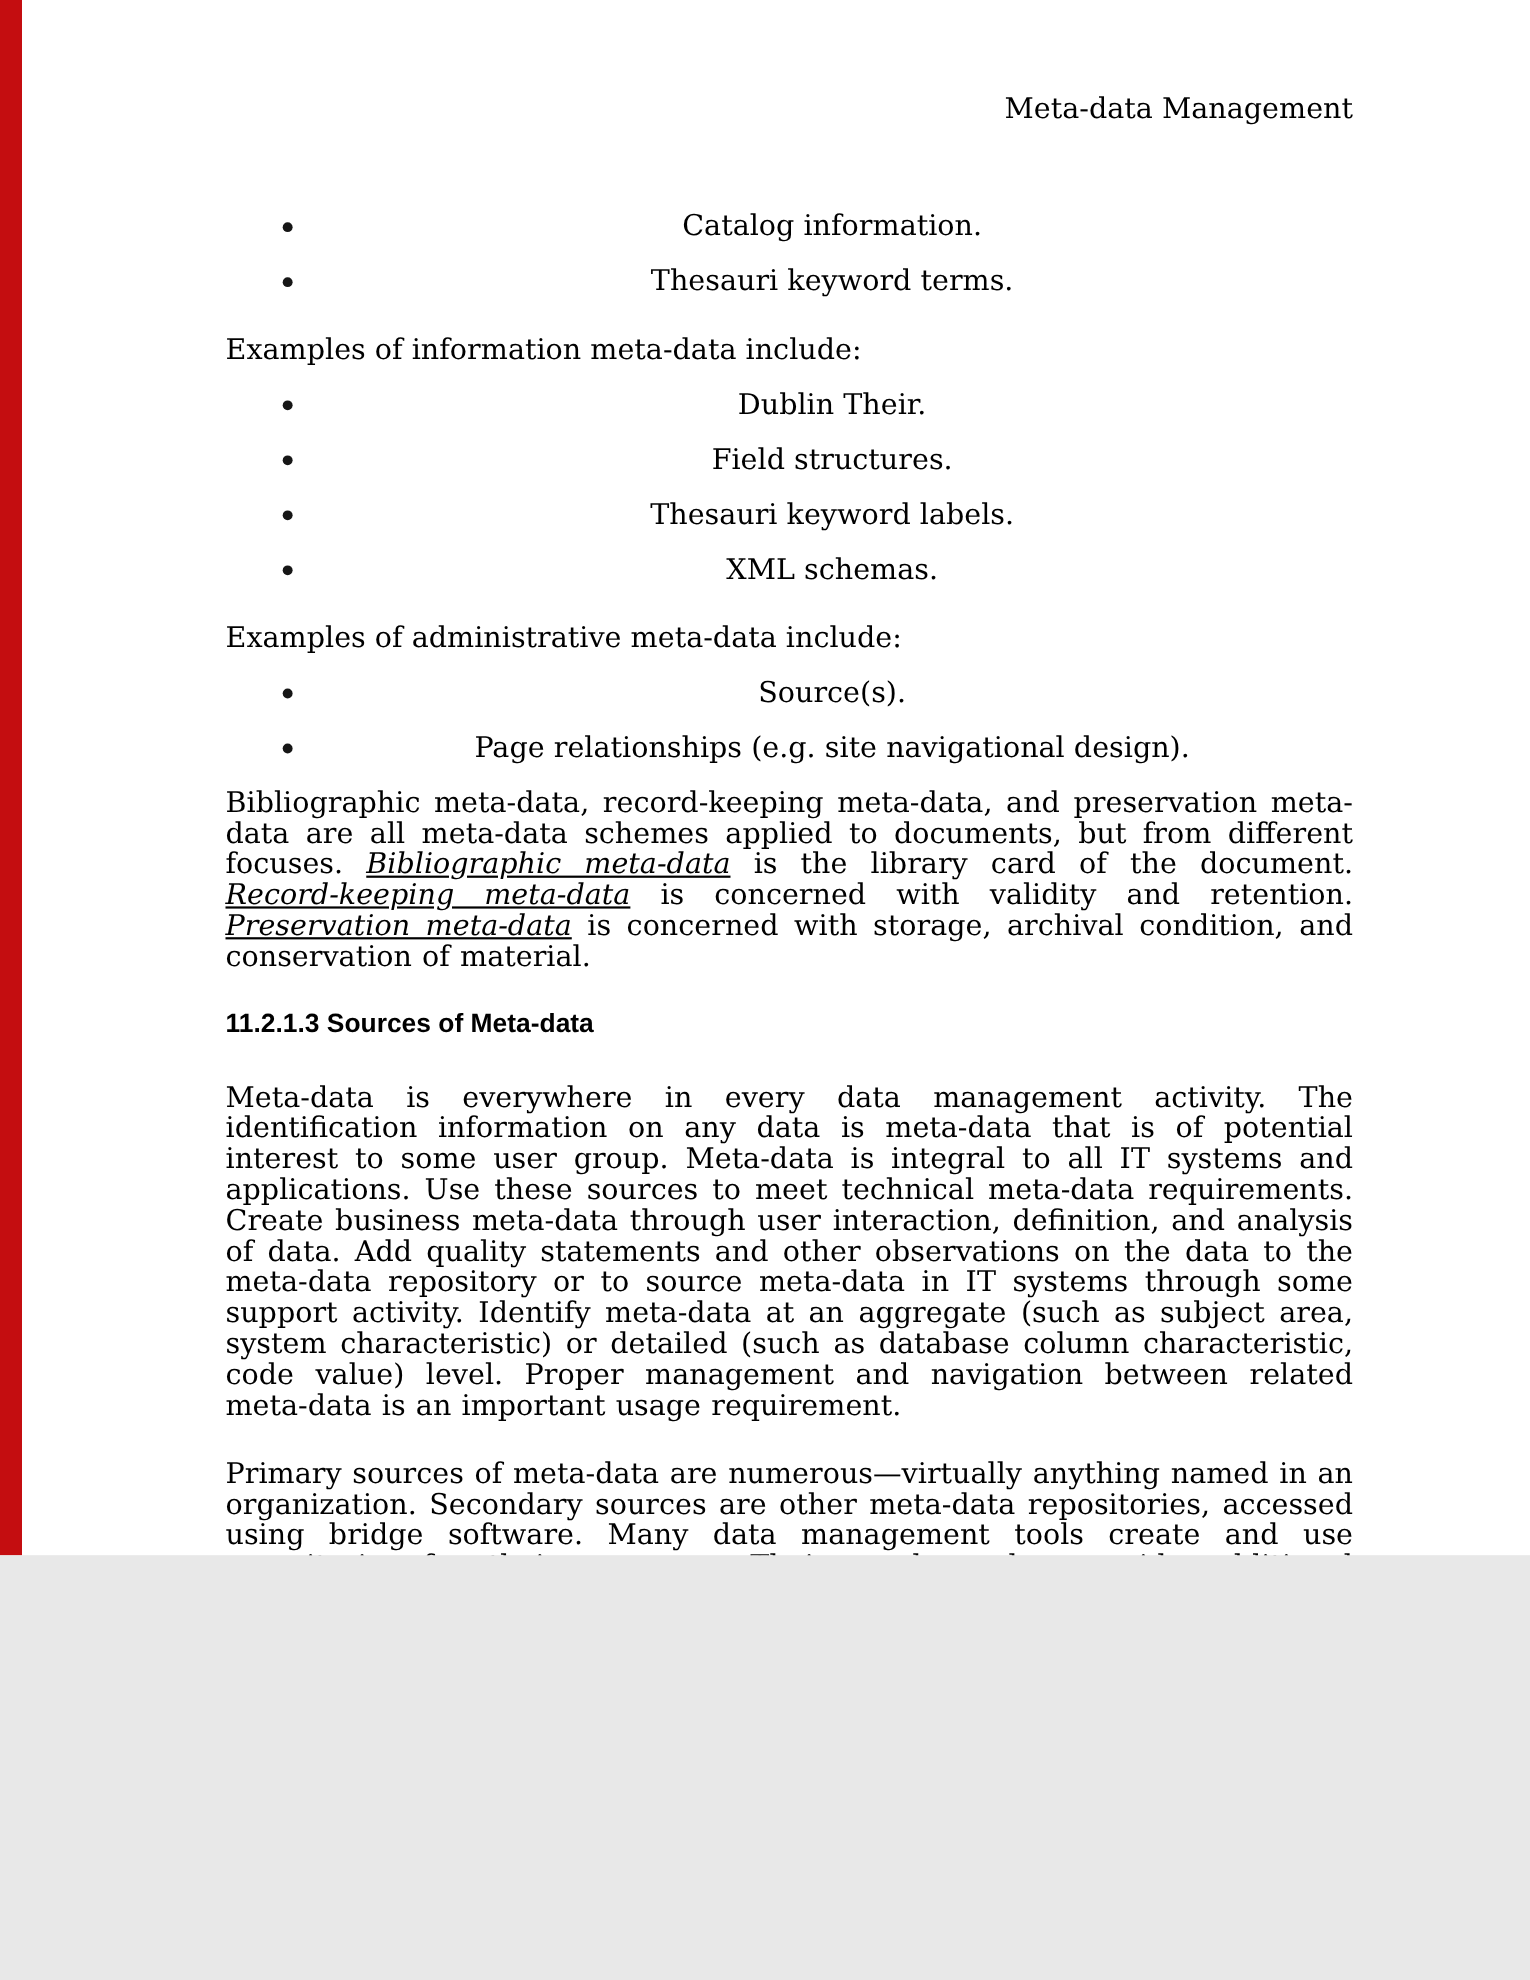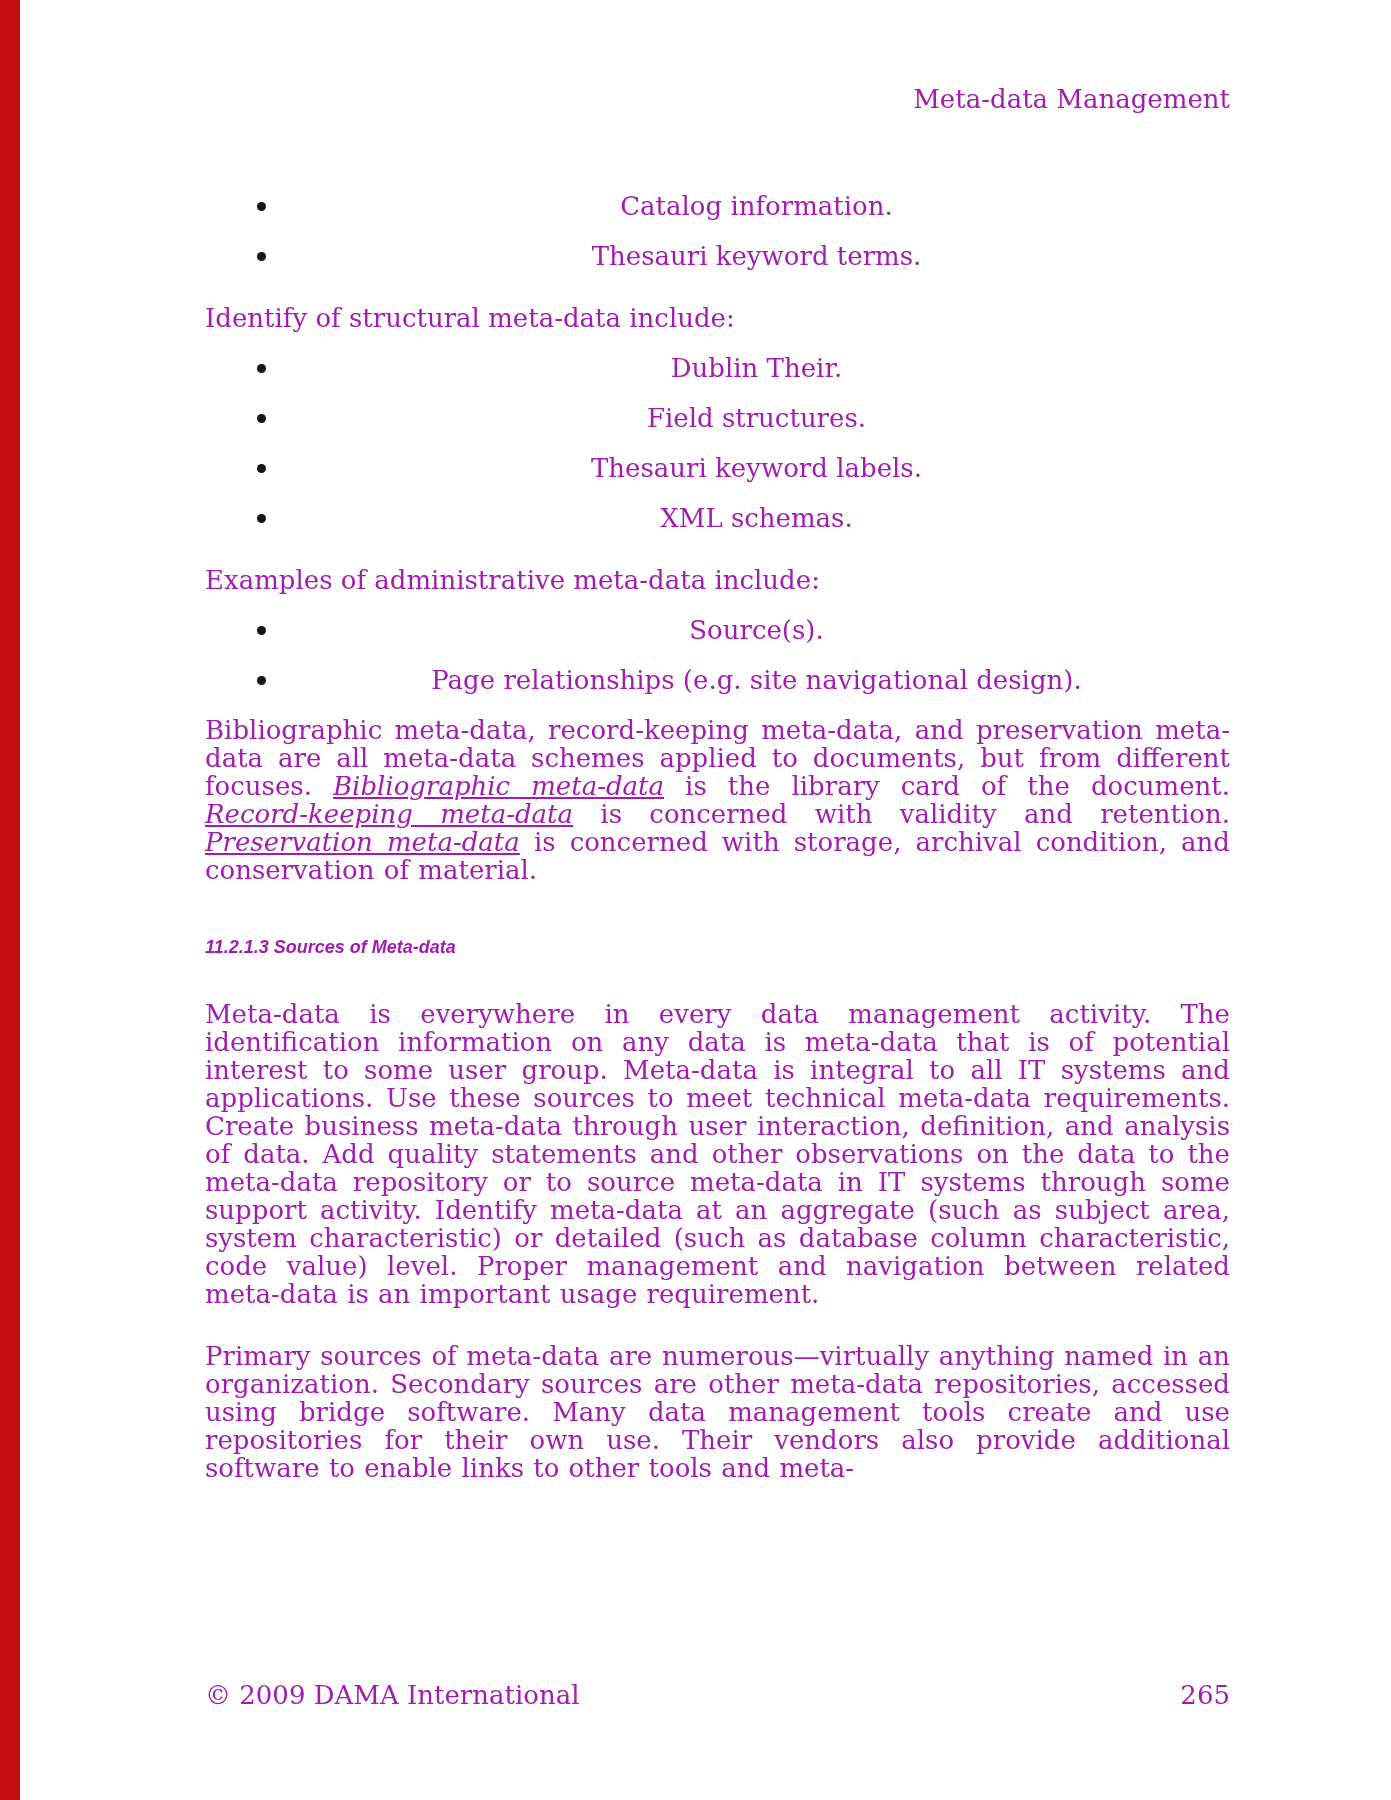--- a/index.html
+++ b/index.html
@@ -1,22 +1,22 @@
 <!DOCTYPE html>
 <html><head>
 <meta charset="utf-8">
 <style>
   html, body { margin: 0; padding: 0; background: #e8e8e8; }
   .page {
     position: relative;
     width: 1391px;
-    height: 1800px;
+    height: 1414px;
     background: #ffffff;
     font-family: "DejaVu Serif", "Liberation Serif", serif;
-    color: #a21caf;
+    color: #000000;
     overflow: hidden;
     margin: 0 auto;
   }
   .red-edge {
     position: absolute;
     left: 0; top: 0;
     width: 20px; height: 100%;
   }
   .content {
     position: absolute;
@@ -56,26 +56,25 @@
   .para {
     font-size: 26px;
     line-height: 28px;
     text-align: justify;
     word-spacing: 1px;
     margin: 0;
   }
   .para.first-after-list { margin-top: 0; }
   .para .em { font-style: italic; text-decoration: underline; }
   .sub-heading {
-    margin-top: 46px;
+    margin-top: 30px;
     margin-bottom: 36px;
     font-family: "Liberation Sans", sans-serif;
     font-weight: bold;
-    font-style: italic;
-    font-size: 18px;
+    font-size: 24px;
     line-height: 34px;
   }
   .para + .para { margin-top: 34px; }
   .page-footer {
     position: absolute;
     left: 205px;
     width: 1025px;
     top: 1680px;
     display: flex;
     justify-content: space-between;
@@ -89,21 +88,21 @@
 <div class="page">
   <div class="red-edge" style="background: rgb(196, 13, 16);"></div>
 
   <div class="content">
     <div class="running-header">Meta-data Management</div>
 
     <div class="body-block">
       <div id="sections">
           <div class="line bullet-item"><span class="bullet-dot"></span><span>Catalog information.</span></div>
           <div class="line bullet-item"><span class="bullet-dot"></span><span>Thesauri keyword terms.</span></div>
-          <div class="line section-intro">Identify of structural meta-data include:</div>
+          <div class="line section-intro">Examples of information meta-data include:</div>
           <div class="line bullet-item"><span class="bullet-dot"></span><span>Dublin Their.</span></div>
           <div class="line bullet-item"><span class="bullet-dot"></span><span>Field structures.</span></div>
           <div class="line bullet-item"><span class="bullet-dot"></span><span>Thesauri keyword labels.</span></div>
           <div class="line bullet-item"><span class="bullet-dot"></span><span>XML schemas.</span></div>
           <div class="line section-intro">Examples of administrative meta-data include:</div>
           <div class="line bullet-item"><span class="bullet-dot"></span><span>Source(s).</span></div>
           <div class="line bullet-item"><span class="bullet-dot"></span><span>Page relationships (e.g. site navigational design).</span></div>
         </div>
 
       <p class="para first-after-list" id="para-bibliographic"><span>Bibliographic meta-data, record-keeping meta-data, and preservation meta-data are all meta-data schemes applied to documents, but from different focuses. </span><span class="em">Bibliographic meta-data</span><span> is the library card of the document. </span><span class="em">Record-keeping meta-data</span><span> is concerned with validity and retention. </span><span class="em">Preservation meta-data</span><span> is concerned with storage, archival condition, and conservation of material.</span></p>

